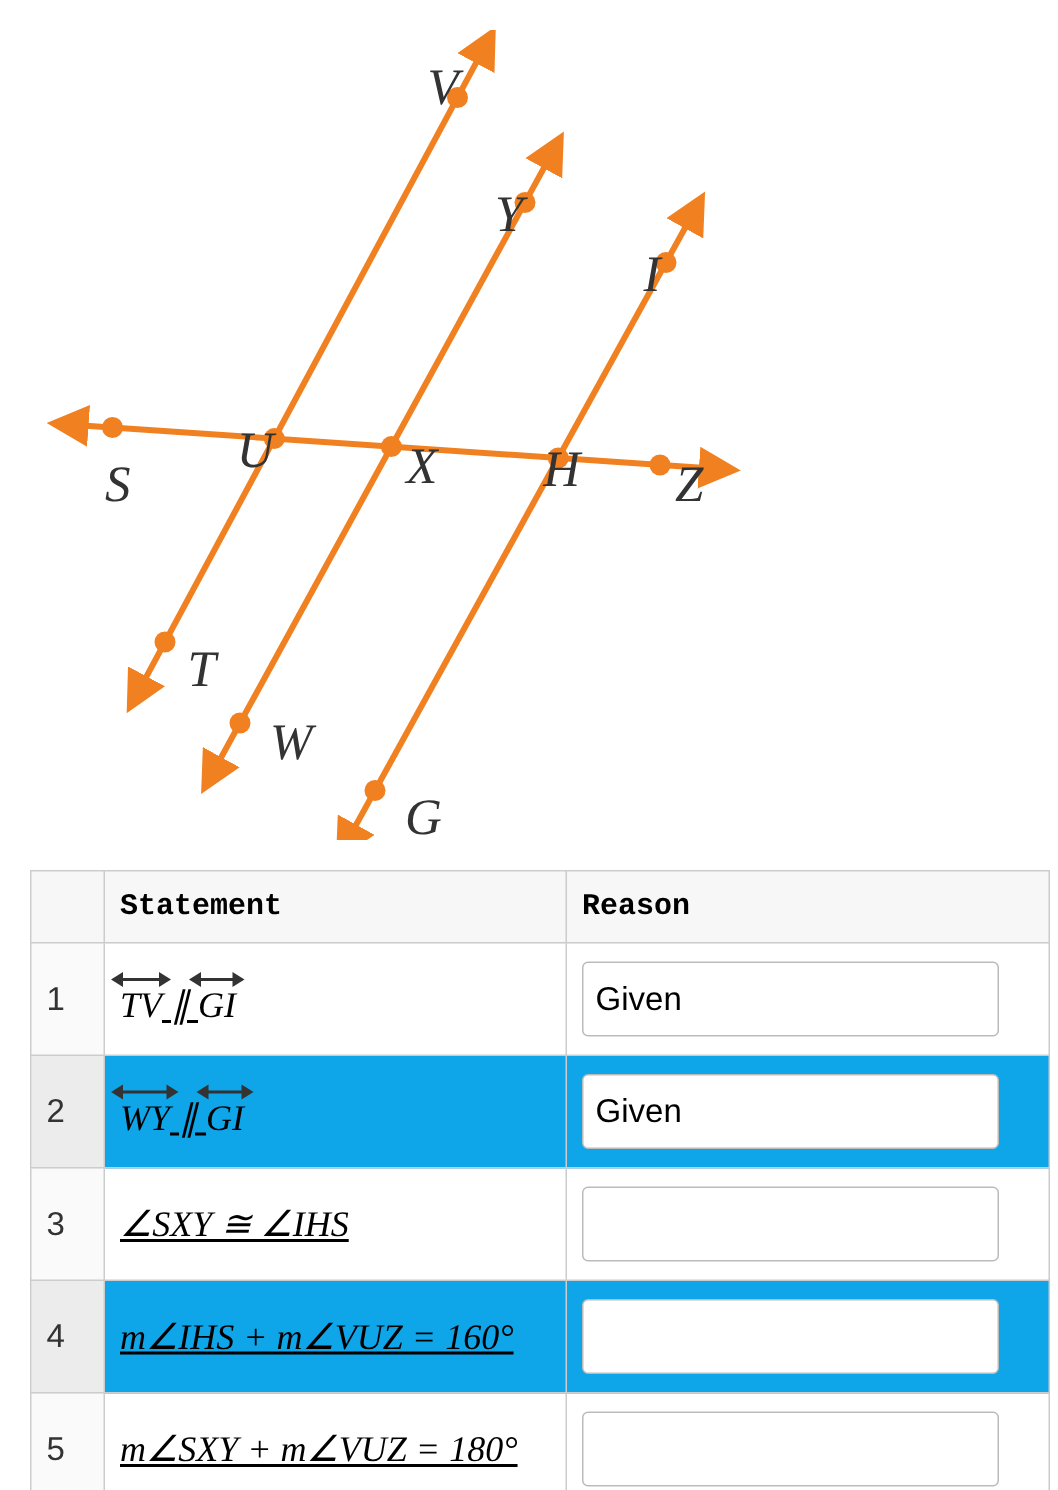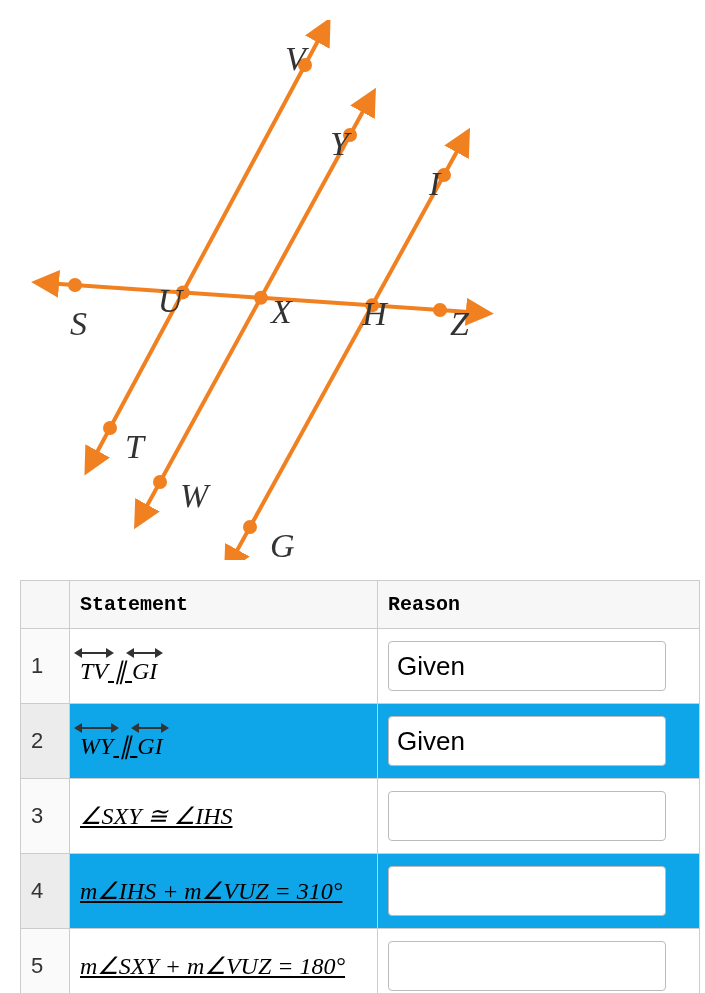--- a/index.html
+++ b/index.html
@@ -56,21 +56,21 @@
   .row-even td.numcol { background: #ececec; }
   .stmt {
     font-style: italic;
     font-family: Georgia, 'Times New Roman', serif;
     white-space: nowrap;
     text-decoration: underline;
   }
   .reason input {
     width: 260px;
     height: 40px;
-    font-size: 26px;
+    font-size: 22px;
     padding: 4px 8px;
     border: 1px solid #bbb;
     border-radius: 4px;
     font-family: Verdana, Arial, sans-serif;
   }
   .overline {
     display: inline-block;
     position: relative;
     padding-top: 10px;
   }
@@ -149,21 +149,21 @@
         <td class="stmt"><span class="overline"><span class="arrL"></span>WY</span> ∥ <span class="overline"><span class="arrL"></span>GI</span></td>
         <td class="reason"><input type="text" value="Given" style=""></td>
       </tr>
       <tr>
         <td class="numcol">3</td>
         <td class="stmt">∠SXY ≅ ∠IHS</td>
         <td class="reason"><input type="text" style=""></td>
       </tr>
       <tr class="row-even">
         <td class="numcol">4</td>
-        <td class="stmt">m∠IHS + m∠VUZ = 310°</td>
+        <td class="stmt">m∠IHS + m∠VUZ = 160°</td>
         <td class="reason"><input type="text" style=""></td>
       </tr>
       <tr>
         <td class="numcol">5</td>
         <td class="stmt">m∠SXY + m∠VUZ = 180°</td>
         <td class="reason"><input type="text" style=""></td>
       </tr>
     </tbody>
 </table>
 

